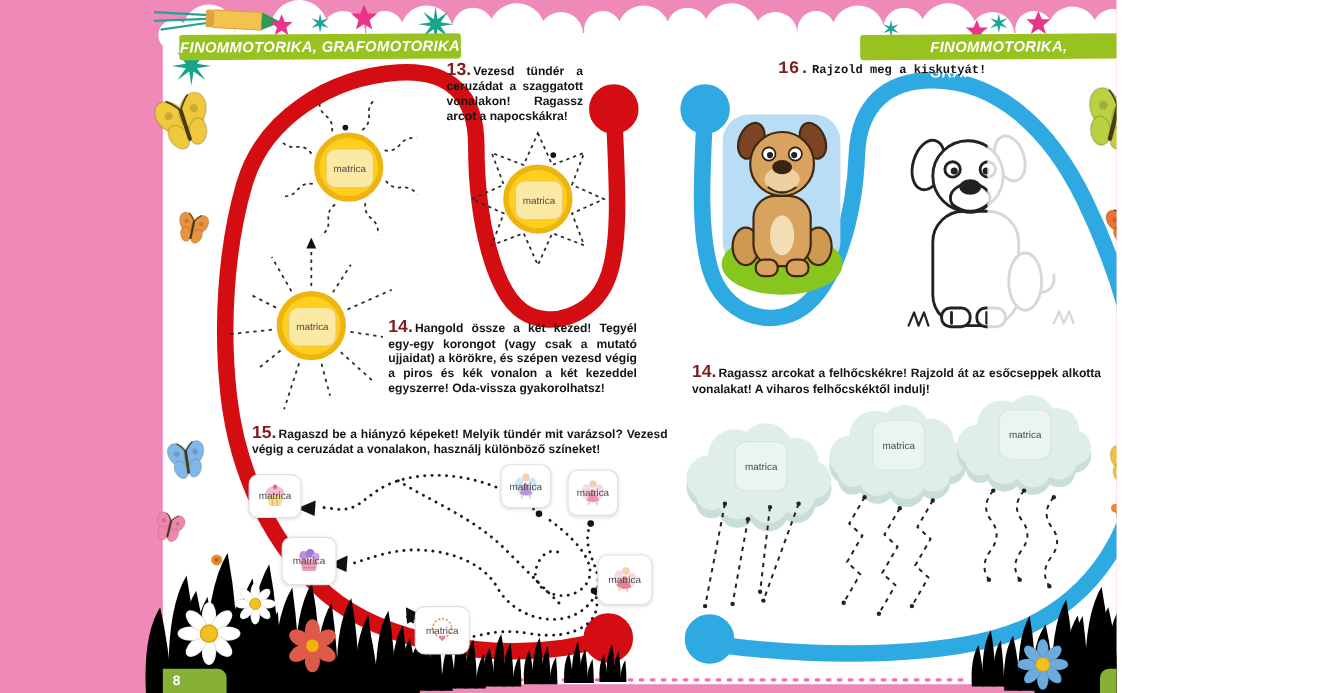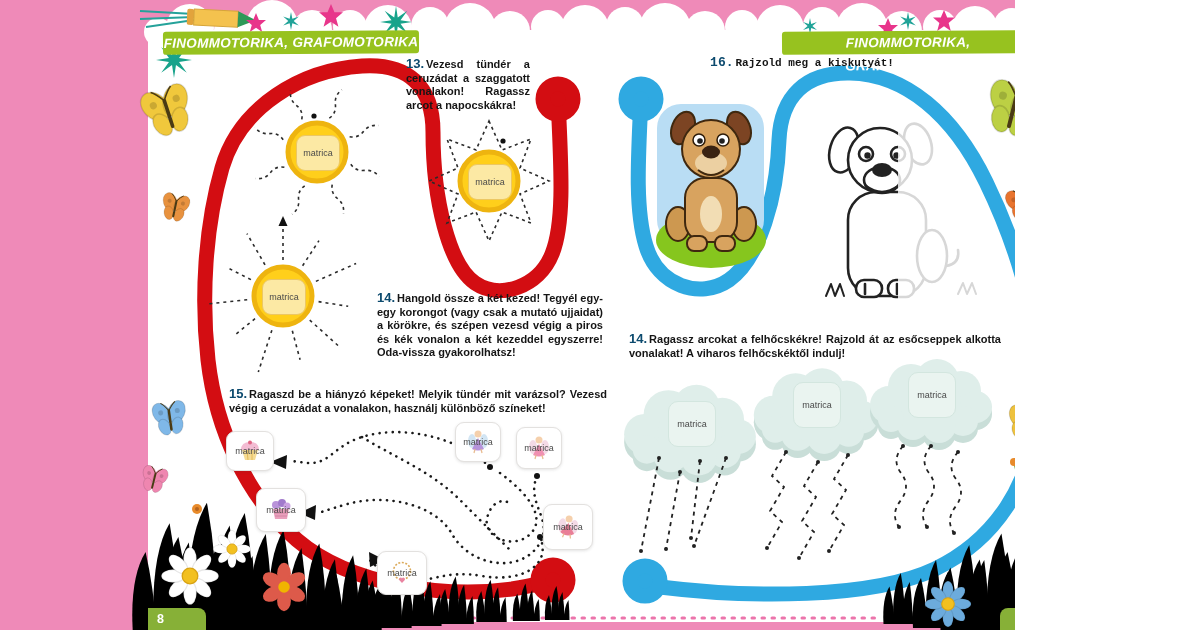--- a/index.html
+++ b/index.html
@@ -3,21 +3,21 @@
 <meta charset="utf-8">
 <style>
   html,body{margin:0;padding:0;background:#fff;}
   .canvas{position:relative;width:1015px;height:630px;background:#ef8ab8;overflow:hidden;
           font-family:"Liberation Sans",sans-serif;}
   svg.layer{position:absolute;left:0;top:0;}
   .banner{position:absolute;background:#97c21f;color:#fff;font-weight:bold;font-style:italic;
           font-size:13.5px;letter-spacing:.3px;height:23px;line-height:23px;text-align:center;
           border-radius:3px;transform:rotate(-.4deg);}
   .ex{position:absolute;font-size:11px;font-weight:bold;color:#151515;line-height:13.5px;text-align:justify;}
-  .ex .num{color:#0c4a6e;font-size:13px;padding-right:2px;}
+  .ex .num{color:#7f1d1d;font-size:16px;padding-right:2px;}
   .ex.single{text-align:center;font-family:Liberation Mono, monospace;}
   .patch{position:absolute;display:flex;align-items:center;justify-content:center;
          font-size:9px;color:#4a4a4a;}
   .sunpatch{background:#fce9a4;border:1px solid #ecc763;border-radius:9px;}
   .cloudpatch{background:#eaf4f0;border:1px solid #d3e6df;border-radius:10px;}
   .sbox{position:absolute;background:#fff;border:1.5px solid #e3e1df;border-radius:9px;
         box-shadow:0 1px 3px rgba(60,60,60,.14);display:flex;align-items:center;justify-content:center;}
   .sbox svg{position:absolute;opacity:.92;}
   .sbox .lbl{position:relative;font-size:9px;color:#4a4a4a;}
   .pagenum{position:absolute;height:22px;background:#87b037;color:#fff;font-size:12.5px;
@@ -390,21 +390,21 @@
     <use href="#bfly" transform="translate(1025,423) rotate(6) scale(1.05)" style="color:#eec23e"></use>
   </g>
 </svg>
 
 <div class="banner" style="left:163px;top:31px;width:256px;">FINOMMOTORIKA, GRAFOMOTORIKA</div>
 <div class="banner" style="left:782px;top:31px;width:252px;">FINOMMOTORIKA, GRAFOMOTORIKA</div>
 
 <div class="ex" style="left:406px;top:57px;width:124px;">
   <span class="num">13.</span><span>Vezesd tündér a ceruzádat a szaggatott vonalakon! Ragassz arcot a napocskákra!</span>
 </div>
-<div class="ex" style="left:377px;top:291px;width:226px;">
+<div class="ex" style="left:353px;top:291px;width:226px;">
   <span class="num">14.</span><span>Hangold össze a két kezed! Tegyél egy-egy korongot (vagy csak a mutató ujjaidat) a körökre, és szépen vezesd végig a piros és kék vonalon a két kezeddel egyszerre! Oda-vissza gyakorolhatsz!</span>
 </div>
 <div class="ex" style="left:217px;top:387px;width:378px;margin-left:12px;">
   <span class="num">15.</span><span>Ragaszd be a hiányzó képeket! Melyik tündér mit varázsol? Vezesd végig a ceruzádat a vonalakon, használj különböző színeket!</span>
 </div>
 <div class="ex single" style="left:657px;top:56px;width:290px;">
   <span class="num">16.</span><span>Rajzold meg a kiskutyát!</span>
 </div>
 <div class="ex" style="left:629px;top:332px;width:372px;">
   <span class="num">14.</span><span>Ragassz arcokat a felhőcskékre! Rajzold át az esőcseppek alkotta vonalakat! A viharos felhőcskéktől indulj!</span>

